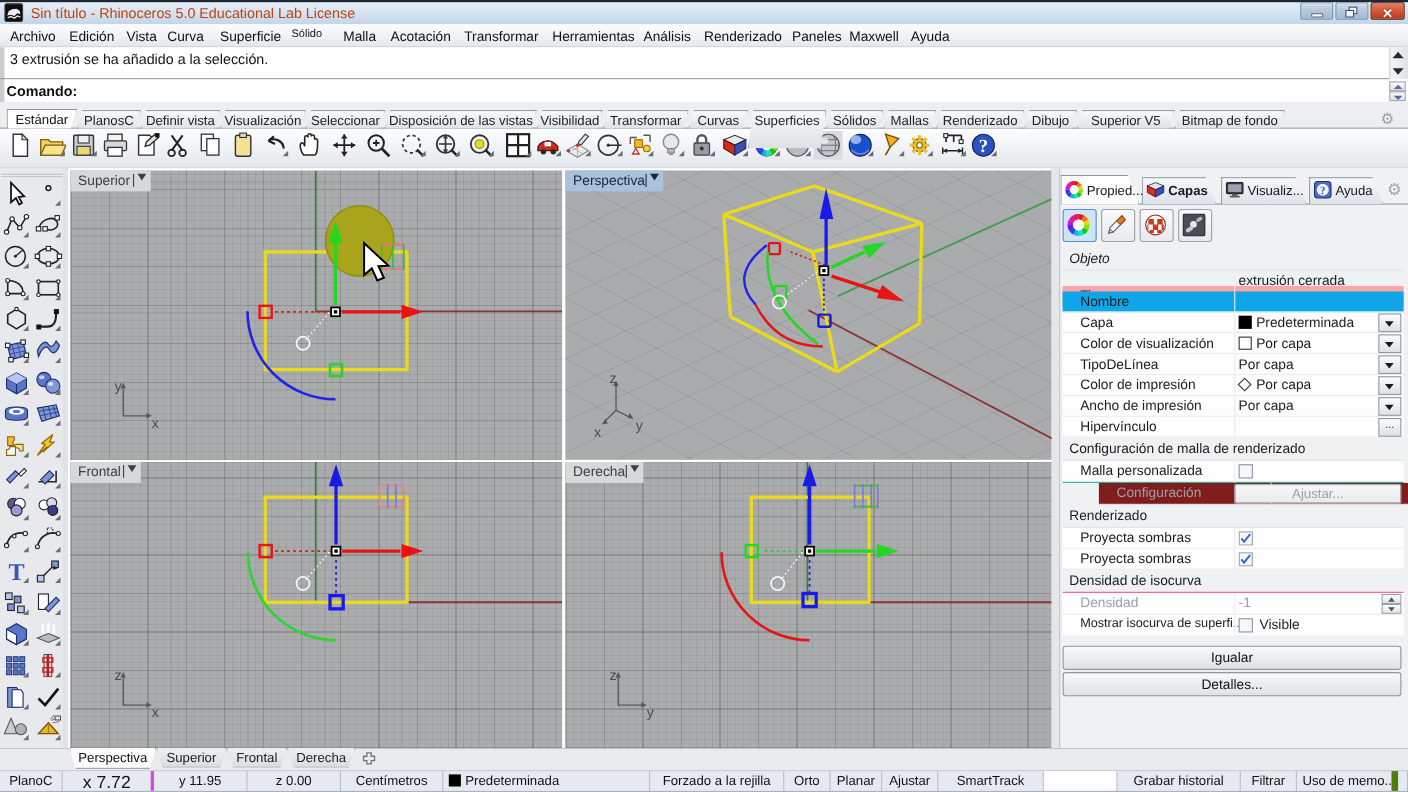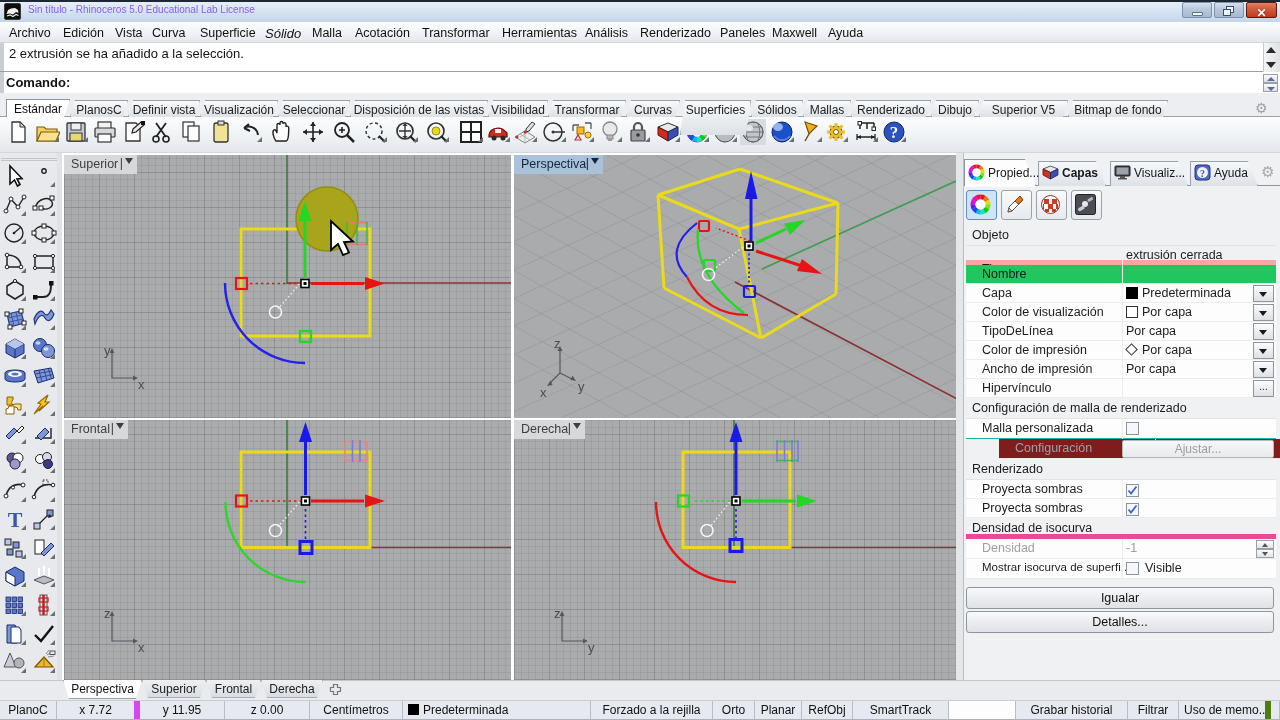--- a/index.html
+++ b/index.html
@@ -7,50 +7,50 @@
 .abs{position:absolute;}
 .txt{position:absolute;white-space:nowrap;}
 </style></head><body>
 
 <div class="abs" style="left:0;top:0;width:1280px;height:22px;background:linear-gradient(#e6eff9,#d3e2f1 55%,#c2d5e9);border-top:2px solid #1d2833;"></div>
 <div class="abs" style="left:4px;top:3px;width:17px;height:17px;background:#0d0d0d;border:1px solid #3a3a3a;border-radius:2px;">
 <svg width="15" height="15" viewBox="0 0 15 15">
       <path d="M1.5 10 L3 6 L6 4.5 L10 4 L13 6 L13.5 9 L11 8 L8 10.5 L5 9.5 Z" fill="#f0f0f0"></path>
       <path d="M2 12 L5 11 L8 12.5 L11 10.5 L13.5 11.5" stroke="#e8e8e8" stroke-width="1.2" fill="none"></path>
     </svg></div>
-<div class="txt" style="left:28px;top:4px;font-size:10px;color:#8b5cf6;">Sin título - Rhinoceros 5.0 Educational Lab License</div>
+<div class="txt" style="left:28px;top:4px;font-size:13px;color:#c2410c;">Sin título - Rhinoceros 5.0 Educational Lab License</div>
 
 <div class="abs" style="left:1182px;top:2px;width:30px;height:16px;background:linear-gradient(#d3e0ee,#b7c8dc 45%,#a4b9d0);border:1px solid #7d92aa;border-radius:2px;">
     <div class="abs" style="left:9px;top:9px;width:11px;height:4px;background:#fdfdfd;border:1px solid #5c6f85;border-radius:1px;"></div>
   </div>
 <div class="abs" style="left:1214px;top:2px;width:30px;height:16px;background:linear-gradient(#d3e0ee,#b7c8dc 45%,#a4b9d0);border:1px solid #7d92aa;border-radius:2px;">
     <div class="abs" style="left:11px;top:3px;width:8px;height:7px;border:1.5px solid #3d4f63;background:#eef3f9;"></div>
     <div class="abs" style="left:8px;top:6px;width:8px;height:7px;border:1.5px solid #3d4f63;background:#eef3f9;"></div>
   </div>
 <div class="abs" style="left:1246px;top:2px;width:31px;height:16px;background:linear-gradient(#e08063,#d45a3a 45%,#bd3b1c);border:1px solid #5d1a10;border-radius:2px;text-align:center;"><span style="color:#fff;font-weight:bold;font-size:12px;line-height:14px;text-shadow:0 0 2px #7a2410;">✕</span></div>
 
 <div class="abs" style="left:0;top:22px;width:1280px;height:21px;background:linear-gradient(#fdfdfe,#eef1f5 60%,#e4e8ee);border-bottom:1px solid #cfd4da;"></div>
 <div class="txt" style="top:26px;left:9px;font-size:12.5px;color:#111;">Archivo</div>
 <div class="txt" style="top:26px;left:63px;font-size:12.5px;color:#111;">Edición</div>
 <div class="txt" style="top:26px;left:115px;font-size:12.5px;color:#111;">Vista</div>
 <div class="txt" style="top:26px;left:152px;font-size:12.5px;color:#111;">Curva</div>
 <div class="txt" style="top:26px;left:200px;font-size:12.5px;color:#111;">Superficie</div>
-<div class="txt" style="top:26px;left:265px;font-size:13px;color:#111;font-style:italic;">Sólido</div>
+<div class="txt" style="top:26px;left:265px;font-size:10px;color:#111;">Sólido</div>
 <div class="txt" style="top:26px;left:312px;font-size:12.5px;color:#111;">Malla</div>
 <div class="txt" style="top:26px;left:355px;font-size:12.5px;color:#111;">Acotación</div>
 <div class="txt" style="top:26px;left:422px;font-size:12.5px;color:#111;">Transformar</div>
 <div class="txt" style="top:26px;left:502px;font-size:12.5px;color:#111;">Herramientas</div>
 <div class="txt" style="top:26px;left:585px;font-size:12.5px;color:#111;">Análisis</div>
 <div class="txt" style="top:26px;left:640px;font-size:12.5px;color:#111;">Renderizado</div>
 <div class="txt" style="top:26px;left:720px;font-size:12.5px;color:#111;">Paneles</div>
 <div class="txt" style="top:26px;left:772px;font-size:12.5px;color:#111;">Maxwell</div>
 <div class="txt" style="top:26px;left:828px;font-size:12.5px;color:#111;">Ayuda</div>
 
 <div class="abs" style="left:0;top:43px;width:1280px;height:50px;background:#fff;border-left:4px solid #c9cdd1;"></div>
-<div class="txt" style="left:9px;top:46px;font-size:13px;color:#111;">2 extrusión se ha añadido a la selección.</div>
+<div class="txt" style="left:9px;top:46px;font-size:13px;color:#111;">3 extrusión se ha añadido a la selección.</div>
 <div class="abs" style="left:0;top:71px;width:1263px;height:1px;background:#9aa0a6;"></div>
 <div class="txt" style="left:6px;top:75px;font-size:13px;font-weight:bold;color:#111;">Comando:</div>
 
 <div class="abs" style="left:1263px;top:43px;width:17px;height:29px;background:linear-gradient(90deg,#f4f5f6,#dfe2e6);border-left:1px solid #c6cacf;"></div>
 <div class="abs" style="left:1266px;top:47px;width:0;height:0;border-left:5px solid transparent;border-right:5px solid transparent;border-bottom:6px solid #2a2a2a;"></div>
 <div class="abs" style="left:1266px;top:62px;width:0;height:0;border-left:5px solid transparent;border-right:5px solid transparent;border-top:6px solid #2a2a2a;"></div>
 <div class="abs" style="left:1263px;top:74px;width:15px;height:9px;background:linear-gradient(#fbfbfc,#dde0e4);border:1px solid #9aa0a8;"></div>
 <div class="abs" style="left:1267px;top:77px;width:0;height:0;border-left:4px solid transparent;border-right:4px solid transparent;border-bottom:4px solid #5a6a9a;"></div>
 <div class="abs" style="left:1263px;top:83px;width:15px;height:9px;background:linear-gradient(#fbfbfc,#dde0e4);border:1px solid #9aa0a8;"></div>
 <div class="abs" style="left:1267px;top:87px;width:0;height:0;border-left:4px solid transparent;border-right:4px solid transparent;border-top:4px solid #5a6a9a;"></div>
@@ -734,29 +734,29 @@
       </svg></div>
   </div>
 <div class="abs" style="left:1071px;top:190px;width:31px;height:30px;background:linear-gradient(#fafbfc,#e6e9ed);border:1.5px solid #9aa1ab;border-radius:3px;z-index:3;">
     <div class="abs" style="left:3px;top:3px;"><svg width="21" height="21" viewBox="0 0 21 21">
         <rect x="0.5" y="0.5" width="20" height="20" rx="2" fill="#4a4e54" stroke="#222"></rect>
         <circle cx="10" cy="10" r="3" fill="#e8e8ea"></circle>
         <rect x="3" y="13" width="7" height="3.5" rx="1.5" fill="#c8ccd2" transform="rotate(-30 6 15)"></rect>
         <rect x="12" y="4" width="6" height="3" rx="1.5" fill="#b8bcc2" transform="rotate(-30 15 5)"></rect>
       </svg></div>
   </div>
-<div class="abs" style="left:966px;top:226px;width:310px;height:20px;background:#f0f1f3;border-bottom:1px solid #e2e3e5;z-index:3;">
+<div class="abs" style="left:966px;top:226px;width:310px;height:20px;background:#f0f1f3;border-bottom:1px solid #e2e3e5;z-index:3;font-style:italic;">
     <span style="position:absolute;left:6px;top:2px;font-size:12.5px;color:#1a1c1e;">Objeto</span>
   </div>
 <div class="abs" style="left:966px;top:260px;width:310px;height:19px;background:#fca5a5;border-bottom:1px solid #ebecee;z-index:3;">
     <span style="position:absolute;left:16px;top:2px;font-size:12.5px;color:#1a1c1e;">Tipo</span>
     <span style="position:absolute;left:156px;top:0;width:1px;height:19px;background:#ebecee;"></span>
   </div>
 <div class="txt" style="left:1126px;top:248px;font-size:12.5px;color:#1a1c1e;z-index:4;">extrusión cerrada</div>
-<div class="abs" style="left:966px;top:265px;width:310px;height:19px;background:#22c55e;border-bottom:1px solid #ebecee;z-index:3;">
+<div class="abs" style="left:966px;top:265px;width:310px;height:19px;background:#0ea5e9;border-bottom:1px solid #ebecee;z-index:3;">
     <span style="position:absolute;left:16px;top:2px;font-size:12.5px;color:#1a1c1e;">Nombre</span>
     <span style="position:absolute;left:156px;top:0;width:1px;height:19px;background:#ebecee;"></span>
   </div>
 <div class="abs" style="left:966px;top:284px;width:310px;height:19px;background:#fdfdfd;border-bottom:1px solid #ebecee;z-index:3;">
     <span style="position:absolute;left:16px;top:2px;font-size:12.5px;color:#1a1c1e;">Capa</span>
     <span style="position:absolute;left:156px;top:0;width:1px;height:19px;background:#ebecee;"></span>
   </div>
 <div class="abs" style="left:1126px;top:287px;width:12px;height:12px;background:#000;z-index:4;"></div>
 <div class="txt" style="left:1142px;top:286px;font-size:12.5px;color:#1a1c1e;z-index:4;">Predeterminada</div>
 <div class="abs" style="left:1253px;top:285px;width:21px;height:17px;background:linear-gradient(#fbfcfd,#dde0e5);border:1px solid #8f959d;z-index:4;">
@@ -826,21 +826,21 @@
       <path d="M2.5 6.5 L5 9.5 L10.5 2.5" fill="none" stroke="#3a66c8" stroke-width="1.8"></path>
     </svg></div>
 <div class="abs" style="left:966px;top:499px;width:310px;height:19px;background:#fdfdfd;border-bottom:1px solid #ebecee;z-index:3;">
     <span style="position:absolute;left:16px;top:2px;font-size:12.5px;color:#1a1c1e;">Proyecta sombras</span>
     <span style="position:absolute;left:156px;top:0;width:1px;height:19px;background:#ebecee;"></span>
   </div>
 <div class="abs" style="left:1126px;top:502px;z-index:4;"><svg width="13" height="13" viewBox="0 0 13 13">
       <rect x="0.5" y="0.5" width="12" height="12" fill="#f4f8fb" stroke="#8e959d"></rect>
       <path d="M2.5 6.5 L5 9.5 L10.5 2.5" fill="none" stroke="#3a66c8" stroke-width="1.8"></path>
     </svg></div>
-<div class="abs" style="left:966px;top:518px;width:310px;height:21px;background:#f0f1f3;border-bottom:5px solid #ec4899;z-index:3;">
+<div class="abs" style="left:966px;top:518px;width:310px;height:21px;background:#f0f1f3;border-bottom:1px solid #ec4899;z-index:3;">
     <span style="position:absolute;left:6px;top:3px;font-size:12.5px;color:#1a1c1e;">Densidad de isocurva</span>
   </div>
 <div class="abs" style="left:966px;top:539px;width:310px;height:20px;background:#fdfdfd;border-bottom:1px solid #ebecee;z-index:3;">
     <span style="position:absolute;left:16px;top:2px;font-size:12.5px;color:#9aa0a5;">Densidad</span>
     <span style="position:absolute;left:156px;top:0;width:1px;height:20px;background:#ebecee;"></span>
   </div>
 <div class="txt" style="left:1126px;top:541px;font-size:12.5px;color:#9aa0a5;z-index:4;">-1</div>
 <div class="abs" style="left:1256px;top:540px;width:18px;height:9px;background:linear-gradient(#fbfcfd,#e2e5e9);border:1px solid #9aa0a8;z-index:4;">
     <span style="position:absolute;left:5px;top:2px;width:0;height:0;border-left:3.5px solid transparent;border-right:3.5px solid transparent;border-bottom:4px solid #555;"></span>
   </div>
@@ -858,27 +858,27 @@
 <div class="abs" style="left:0;top:680px;width:1280px;height:20px;background:#e9ebee;border-top:1px solid #c2c7cc;"></div>
 <div class="abs" style="left:63px;top:680px;width:79px;height:19px;background:#fdfdfd;border:1px solid #9aa0a8;border-top:none;z-index:3;clip-path:polygon(0 0,100% 0,calc(100% - 6px) 100%,6px 100%);text-align:center;font-size:12px;color:#111;padding-top:2px;">Perspectiva</div>
 <div class="abs" style="left:142px;top:680px;width:64px;height:18px;background:linear-gradient(#eef0f3,#d9dde2);border:1px solid #a8aeb6;border-top:none;z-index:2;clip-path:polygon(0 0,100% 0,calc(100% - 6px) 100%,6px 100%);text-align:center;font-size:12px;color:#222;padding-top:2px;">Superior</div>
 <div class="abs" style="left:206px;top:680px;width:55px;height:18px;background:linear-gradient(#eef0f3,#d9dde2);border:1px solid #a8aeb6;border-top:none;z-index:2;clip-path:polygon(0 0,100% 0,calc(100% - 6px) 100%,6px 100%);text-align:center;font-size:12px;color:#222;padding-top:2px;">Frontal</div>
 <div class="abs" style="left:261px;top:680px;width:62px;height:18px;background:linear-gradient(#eef0f3,#d9dde2);border:1px solid #a8aeb6;border-top:none;z-index:2;clip-path:polygon(0 0,100% 0,calc(100% - 6px) 100%,6px 100%);text-align:center;font-size:12px;color:#222;padding-top:2px;">Derecha</div>
 <svg class="abs" style="left:329px;top:683px;z-index:2;" width="13" height="13" viewBox="0 0 13 13">
     <path d="M4.5 1.5 h4 v3 h3 v4 h-3 v3 h-4 v-3 h-3 v-4 h3 z" fill="#e8eaed" stroke="#70767e" stroke-width="1.2"></path>
   </svg>
 <div class="abs" style="left:0;top:700px;width:1280px;height:20px;background:#e6eaf0;border-top:1px solid #c8cdd4;"></div>
 <div class="abs" style="left:0px;top:701px;width:57px;height:18px;border-right:1px solid #b8bec6;text-align:center;font-size:12px;color:#111;padding-top:2px;overflow:hidden;white-space:nowrap;">PlanoC</div>
-<div class="abs" style="left:57px;top:701px;width:83px;height:18px;border-right:6px solid #d946ef;text-align:center;font-size:12px;color:#111;padding-top:2px;overflow:hidden;white-space:nowrap;">x 7.72</div>
+<div class="abs" style="left:57px;top:701px;width:83px;height:18px;border-right:3px solid #d946ef;text-align:center;font-size:16px;color:#111;padding-top:2px;overflow:hidden;white-space:nowrap;">x 7.72</div>
 <div class="abs" style="left:140px;top:701px;width:85px;height:18px;border-right:1px solid #b8bec6;text-align:center;font-size:12px;color:#111;padding-top:2px;overflow:hidden;white-space:nowrap;">y 11.95</div>
 <div class="abs" style="left:225px;top:701px;width:85px;height:18px;border-right:1px solid #b8bec6;text-align:center;font-size:12px;color:#111;padding-top:2px;overflow:hidden;white-space:nowrap;">z 0.00</div>
 <div class="abs" style="left:310px;top:701px;width:93px;height:18px;border-right:1px solid #b8bec6;text-align:center;font-size:12px;color:#111;padding-top:2px;overflow:hidden;white-space:nowrap;">Centímetros</div>
 <div class="abs" style="left:403px;top:701px;width:188px;height:18px;border-right:1px solid #b8bec6;text-align:left;padding-left:5px;font-size:12px;color:#111;padding-top:2px;overflow:hidden;white-space:nowrap;"><span style="display:inline-block;width:11px;height:11px;background:#000;vertical-align:-1px;margin-right:4px;"></span>Predeterminada</div>
 <div class="abs" style="left:591px;top:701px;width:122px;height:18px;border-right:1px solid #b8bec6;text-align:center;font-size:12px;color:#111;padding-top:2px;overflow:hidden;white-space:nowrap;">Forzado a la rejilla</div>
 <div class="abs" style="left:713px;top:701px;width:42px;height:18px;border-right:1px solid #b8bec6;text-align:center;font-size:12px;color:#111;padding-top:2px;overflow:hidden;white-space:nowrap;">Orto</div>
 <div class="abs" style="left:755px;top:701px;width:47px;height:18px;border-right:1px solid #b8bec6;text-align:center;font-size:12px;color:#111;padding-top:2px;overflow:hidden;white-space:nowrap;">Planar</div>
-<div class="abs" style="left:802px;top:701px;width:51px;height:18px;border-right:1px solid #b8bec6;text-align:center;font-size:12px;color:#111;padding-top:2px;overflow:hidden;white-space:nowrap;">RefObj</div>
+<div class="abs" style="left:802px;top:701px;width:51px;height:18px;border-right:1px solid #b8bec6;text-align:center;font-size:12px;color:#111;padding-top:2px;overflow:hidden;white-space:nowrap;">Ajustar</div>
 <div class="abs" style="left:853px;top:701px;width:96px;height:18px;border-right:1px solid #b8bec6;text-align:center;font-size:12px;color:#111;padding-top:2px;overflow:hidden;white-space:nowrap;">SmartTrack</div>
 <div class="abs" style="left:949px;top:701px;width:67px;height:18px;background:#fdfdfd;border-right:1px solid #b8bec6;text-align:center;font-size:12px;color:#111;padding-top:16px;overflow:hidden;white-space:nowrap;"><b>Gumball</b></div>
 <div class="abs" style="left:1016px;top:701px;width:112px;height:18px;border-right:1px solid #b8bec6;text-align:center;font-size:12px;color:#111;padding-top:2px;overflow:hidden;white-space:nowrap;">Grabar historial</div>
 <div class="abs" style="left:1128px;top:701px;width:51px;height:18px;border-right:1px solid #b8bec6;text-align:center;font-size:12px;color:#111;padding-top:2px;overflow:hidden;white-space:nowrap;">Filtrar</div>
 <div class="abs" style="left:1179px;top:701px;width:92px;height:18px;border-right:6px solid #4d7c0f;text-align:right;padding-left:5px;font-size:12px;color:#111;padding-top:2px;overflow:hidden;white-space:nowrap;">Uso de memo...</div>
 <div class="abs" style="left:1271px;top:701px;width:9px;height:18px;border-right:1px solid #b8bec6;text-align:center;font-size:12px;color:#111;padding-top:2px;overflow:hidden;white-space:nowrap;"></div>
 <div class="abs" style="left:0;top:719px;width:1280px;height:1px;background:#aab2bc;"></div>
 </body></html>

